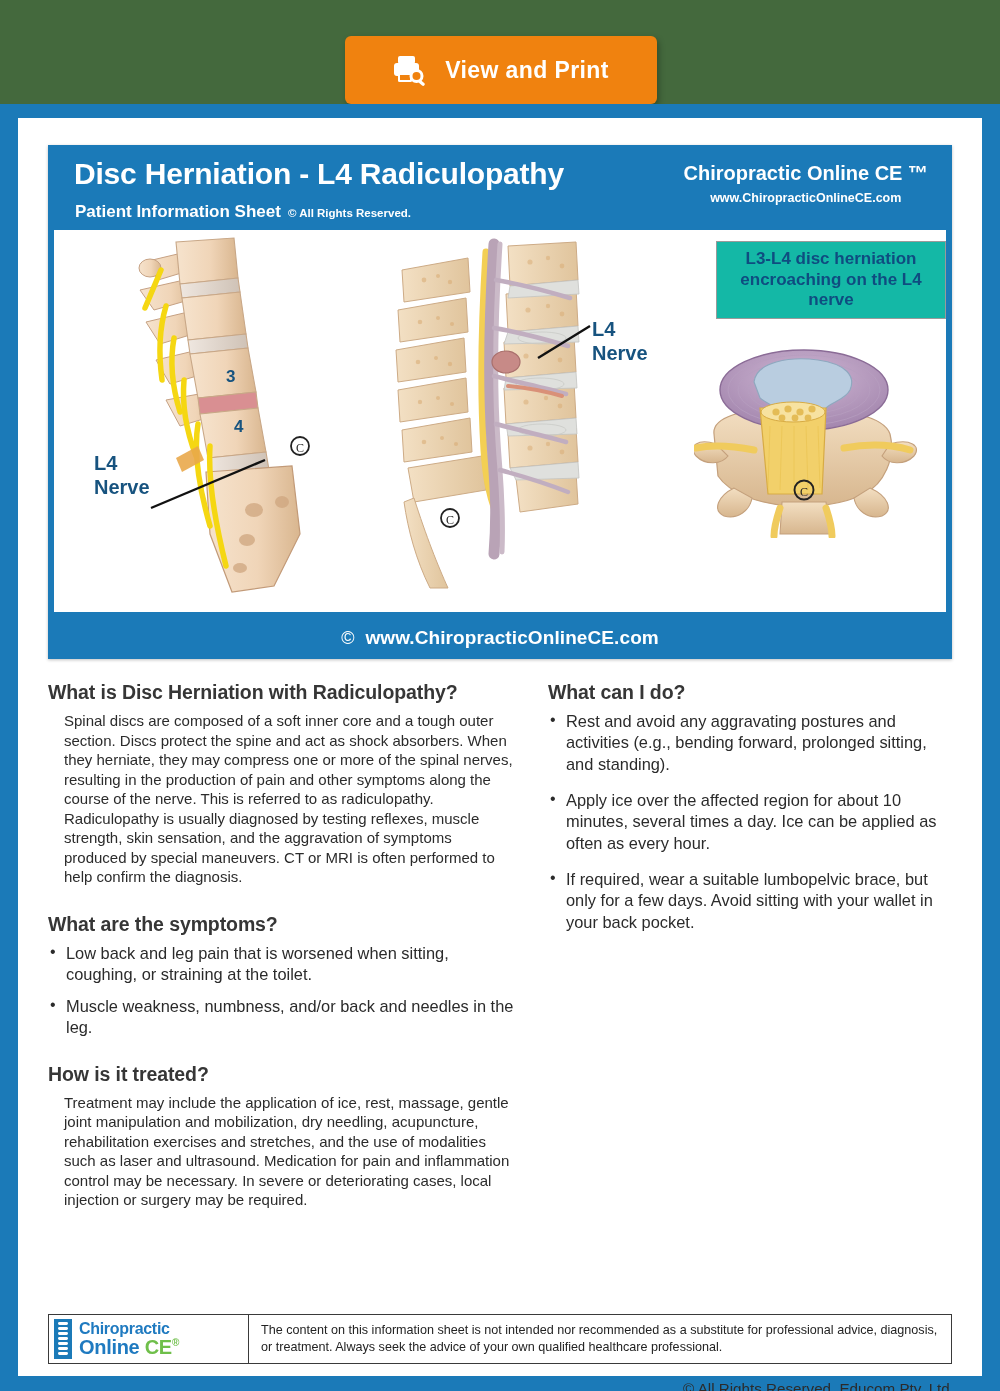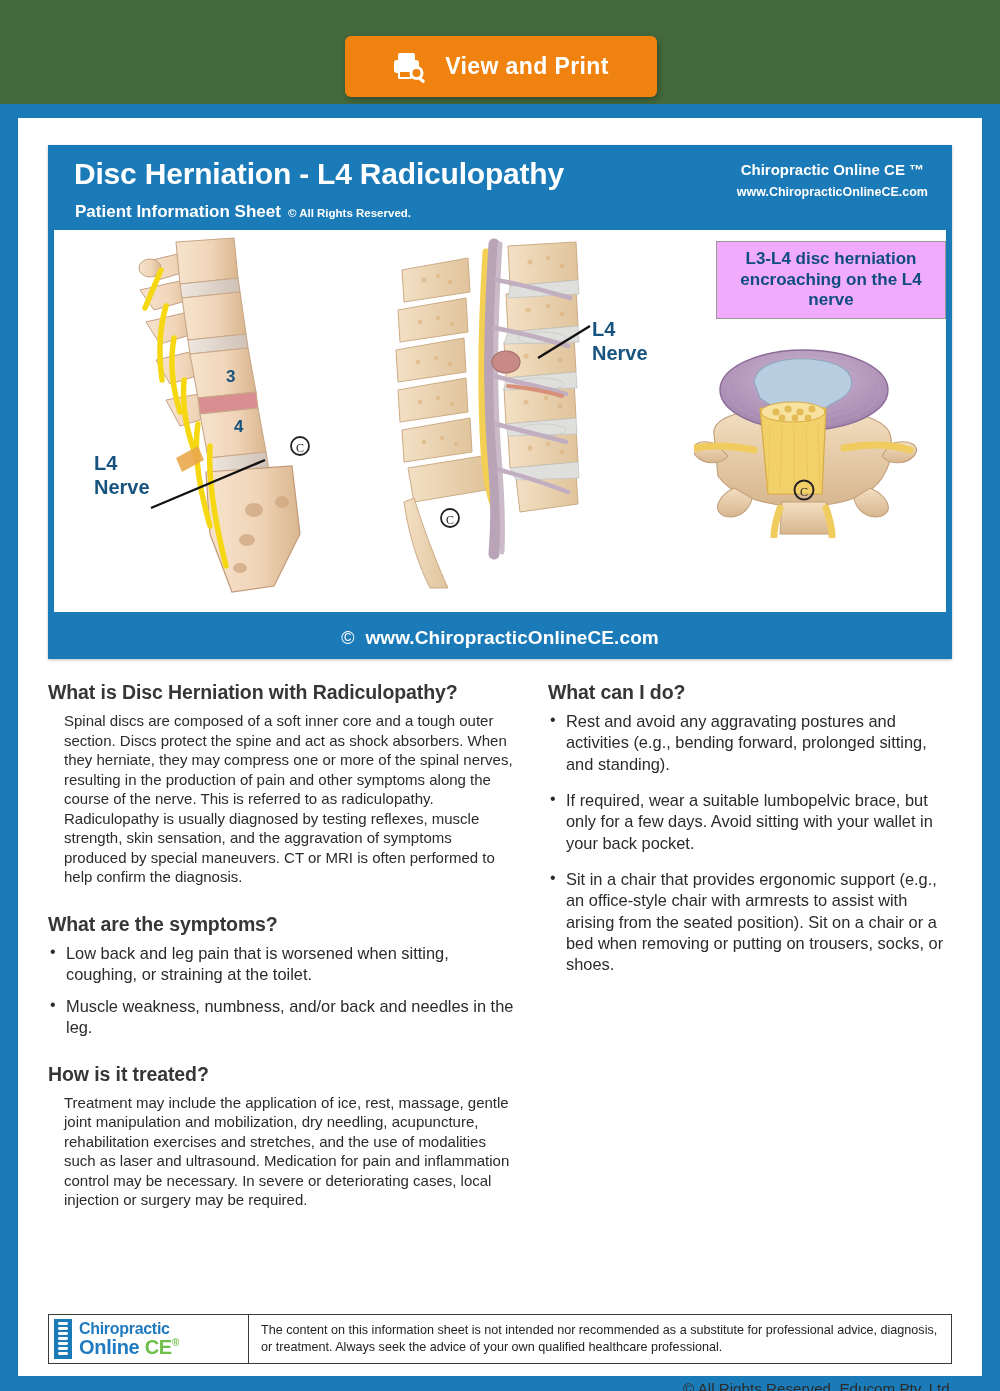--- a/index.html
+++ b/index.html
@@ -10,21 +10,21 @@
     overflow:hidden;
     position:relative;
   }
   
   #top-band{
     position:absolute;left:0;top:0;width:1000px;height:104px;
     background:#44693d;
   }
   #print-btn{
     position:absolute;left:345px;top:36px;
-    width:312px;height:61px;
+    width:312px;height:68px;
     background:#f0820f;
     border:none;border-radius:6px;
     box-shadow:2px 3px 6px rgba(0,0,0,.28);
     display:flex;align-items:center;justify-content:center;gap:18px;
     cursor:pointer;padding:0;
   }
   #print-btn .lbl{
     color:#fff;font-size:23px;font-weight:bold;letter-spacing:.4px;
     font-family:"Liberation Sans", sans-serif;
   }
@@ -55,38 +55,38 @@
     white-space:nowrap;
   }
   #subtitle-row{
     position:absolute;left:27px;top:57px;display:flex;align-items:baseline;gap:7px;
   }
   #subtitle{color:#ffffff;font-size:17px;font-weight:bold;}
   #rights{color:#ffffff;font-size:11.5px;font-weight:bold;}
   #brand-block{
     position:absolute;right:24px;top:16px;text-align:center;
   }
-  #brand-name{color:#ffffff;font-size:15px;font-weight:bold;line-height:1.25;}
+  #brand-name{color:#ffffff;font-size:20px;font-weight:bold;line-height:1.25;}
   #brand-url{color:#ffffff;font-size:12.5px;font-weight:bold;margin-top:5px;}
 
   #art-panel{
     position:absolute;left:6px;top:85px;width:892px;height:382px;
     background:#ffffff;
   }
   #sheet-foot{
     position:absolute;left:0;bottom:0;width:904px;height:42px;
     background:#1b7ab8;display:flex;align-items:center;justify-content:center;gap:11px;
   }
   #sheet-foot .c{color:#fff;font-size:18px;}
   #sheet-foot .u{color:#fff;font-size:19px;font-weight:bold;letter-spacing:.1px;}
 
   
   #callout{
     position:absolute;left:662px;top:11px;width:228px;height:76px;
-    background:#f0abfc;border:1.5px solid #9a9a9a;
+    background:#14b8a6;border:1.5px solid #9a9a9a;
     display:flex;align-items:center;justify-content:center;
   }
   #callout-text{
     color:#0f4c80;font-size:17px;font-weight:bold;line-height:1.22;text-align:center;
   }
 
   
   .nerve-label{position:absolute;color:#17537f;font-size:20px;font-weight:bold;line-height:1.18;}
   #label-left{left:40px;top:222px;}
   #label-mid{left:538px;top:88px;}
@@ -441,22 +441,22 @@
       </ul>
 
       <h2 class="sec">How is it treated?</h2>
       <p class="body">Treatment may include the application of ice, rest, massage, gentle joint manipulation and mobilization, dry needling, acupuncture, rehabilitation exercises and stretches, and the use of modalities such as laser and ultrasound. Medication for pain and inflammation control may be necessary. In severe or deteriorating cases, local injection or surgery may be required.</p>
     </div>
 
     <div class="col" id="col-right">
       <h2 class="sec">What can I do?</h2>
       <ul class="bul">
         <li>Rest and avoid any aggravating postures and activities (e.g., bending forward, prolonged sitting, and standing).</li>
+        <li>Apply ice over the affected region for about 10 minutes, several times a day. Ice can be applied as often as every hour.</li>
         <li>If required, wear a suitable lumbopelvic brace, but only for a few days. Avoid sitting with your wallet in your back pocket.</li>
-        <li>Sit in a chair that provides ergonomic support (e.g., an office-style chair with armrests to assist with arising from the seated position). Sit on a chair or a bed when removing or putting on trousers, socks, or shoes.</li>
       </ul>
     </div>
 
     <div id="rights-line">© All Rights Reserved. Educom Pty. Ltd.</div>
   </div>
 
   <div id="footer">
     <div id="logo-box">
       <span id="spine-ico">
         <svg width="18" height="40" viewBox="0 0 18 40" aria-hidden="true">

